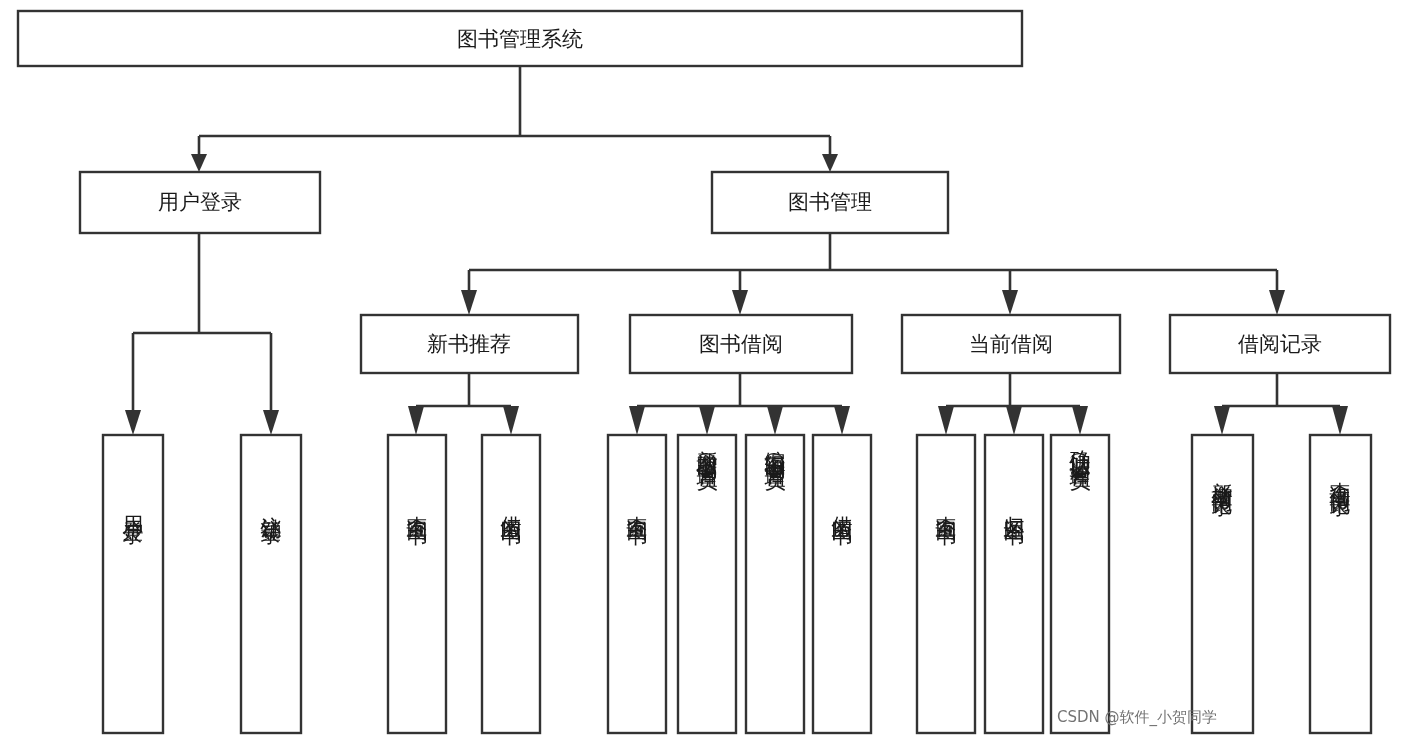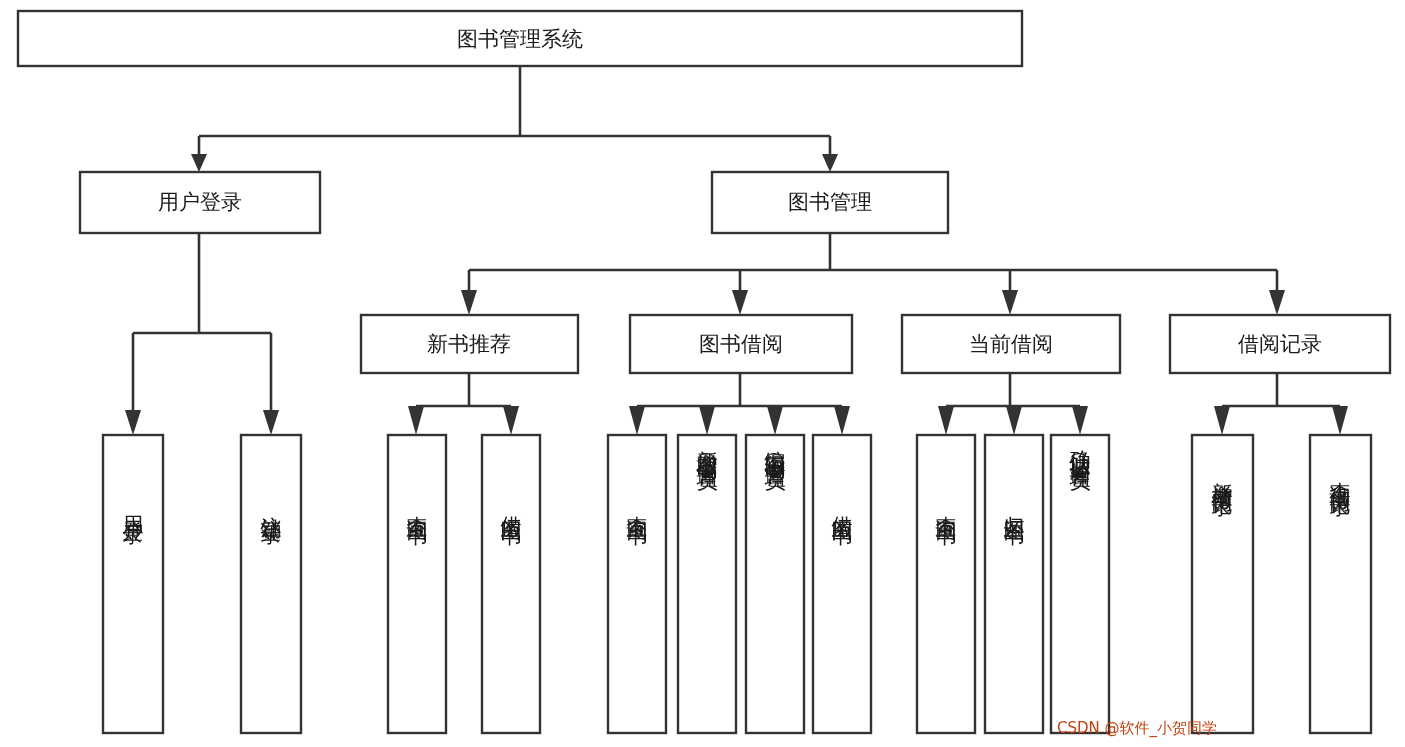--- a/index.html
+++ b/index.html
@@ -53,24 +53,24 @@
     font-family: "DejaVu Sans", "Liberation Sans", sans-serif;
     font-size: 21px;
     fill: #1a1a1a;
     writing-mode: vertical-rl;
     text-orientation: upright;
     letter-spacing: 3px;
   }
   .watermark {
     position: absolute;
     right: 8px;
-    bottom: 9px;
+    bottom: 20px;
     font-family: "DejaVu Sans", "Liberation Sans", sans-serif;
     font-size: 15px;
-    color: #c2410c;
+    color: #737373;
     white-space: nowrap;
     pointer-events: none;
   }
 </style>
 </head>
 <body>
 
 <div id="diagram-root">
 
   <svg id="tree-svg" viewBox="0 0 1405 747" xmlns="http://www.w3.org/2000/svg">

